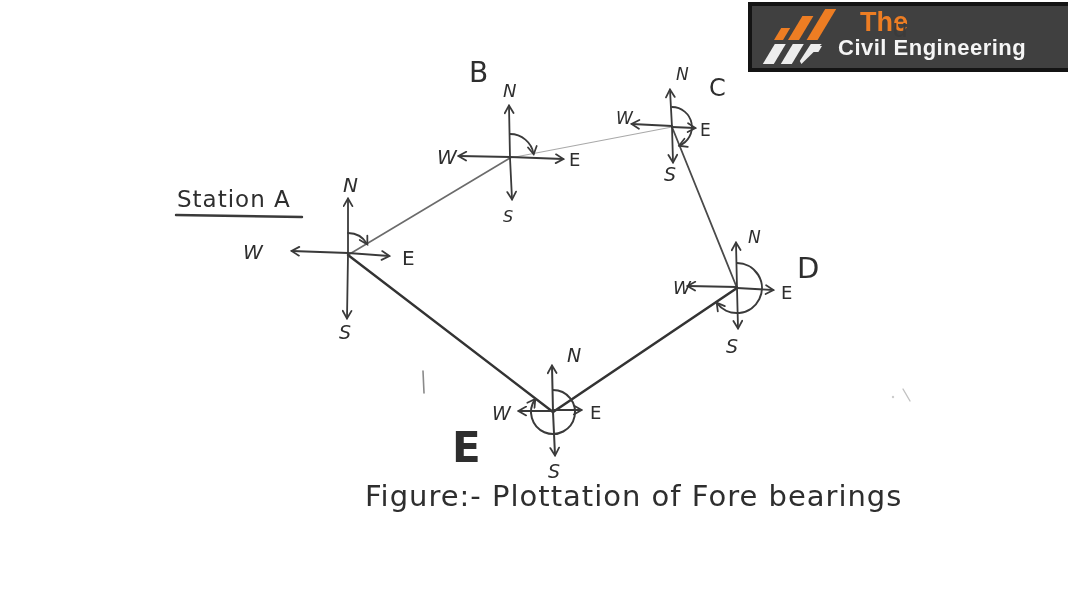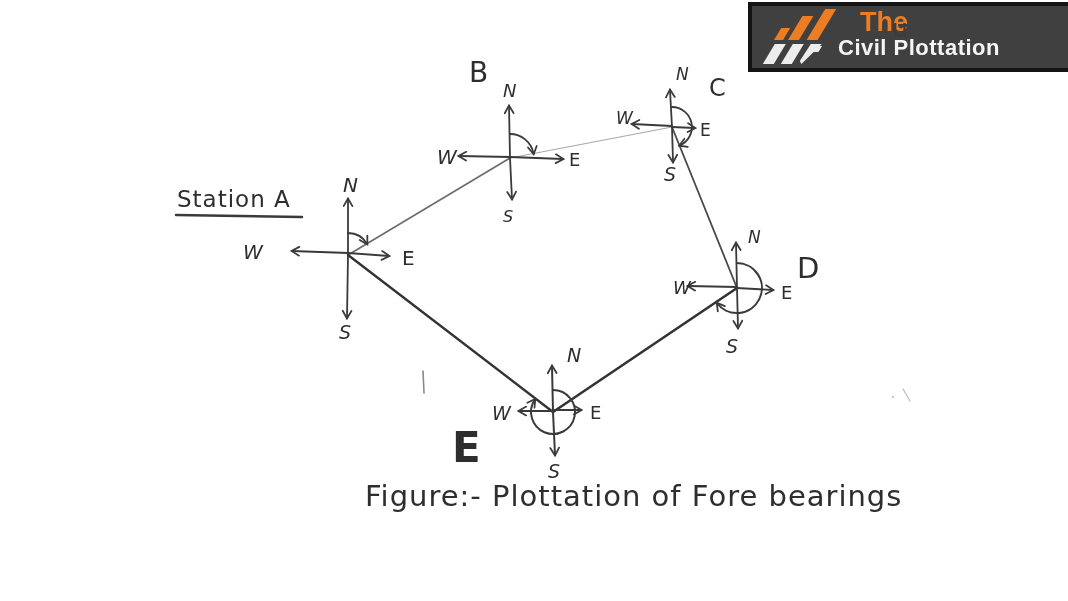--- a/index.html
+++ b/index.html
@@ -147,17 +147,17 @@
         <polygon fill="#ed7d23" points="29.2,22 38.2,22 31,34 22,34"></polygon>
         <polygon fill="#ed7d23" points="50.4,10 61.4,10 47,34 36,34"></polygon>
         <polygon fill="#ed7d23" points="73.2,3  84.2,3  65.6,34 54.6,34"></polygon>
         <polygon fill="#ededed" points="22.8,38 33.8,38 21.8,58 10.8,58"></polygon>
         <polygon fill="#ededed" points="40.8,38 51.8,38 39.8,58 28.8,58"></polygon>
         <polygon fill="#ededed" points="58.8,38 69.8,38 49.4,58 47.8,55"></polygon>
         <polygon fill="#ededed" points="62,40 70,40 66.4,46 58.4,46"></polygon>
       </g>
     </svg>
     <div class="brand1">The</div>
-    <div class="brand2">Civil Plottation</div>
+    <div class="brand2">Civil Engineering</div>
   </div>
   <div class="pencil-u">u</div>
 
 </div>
 
 </body></html>

